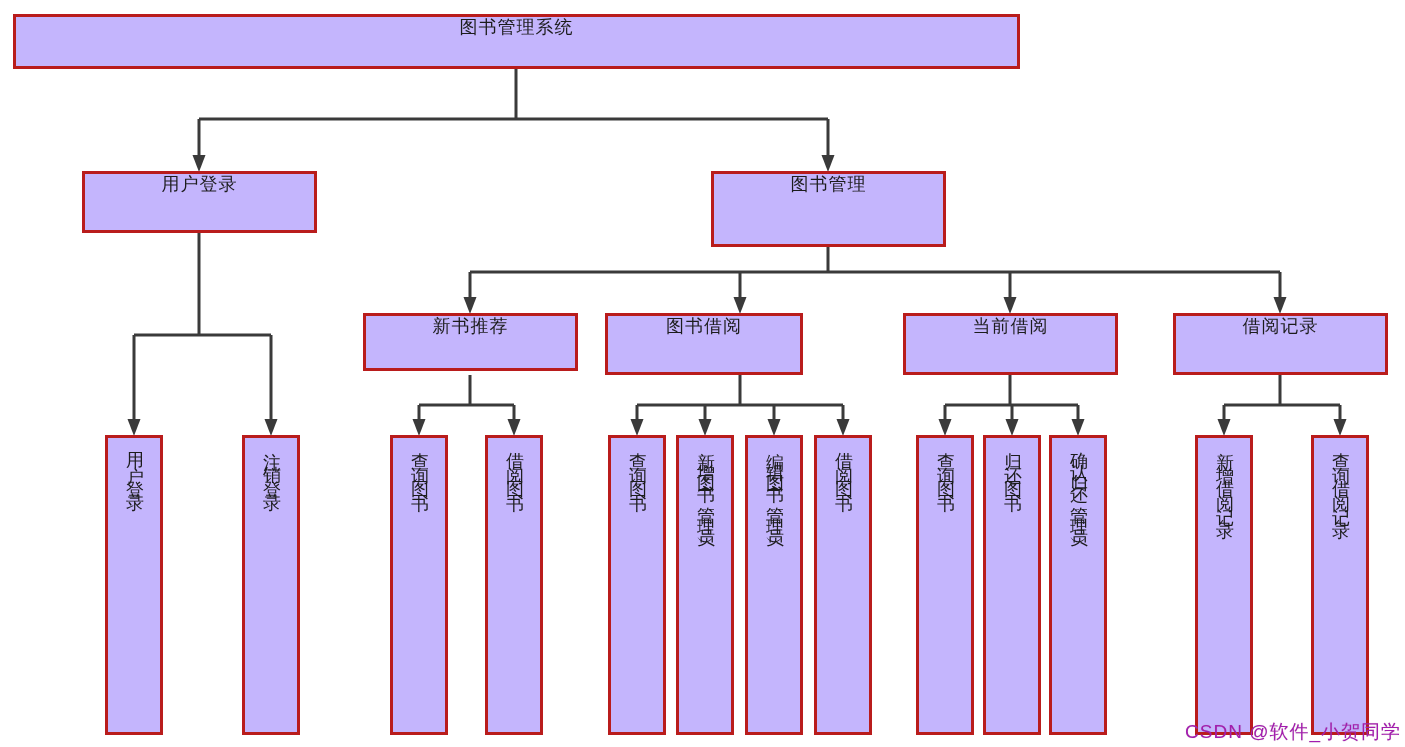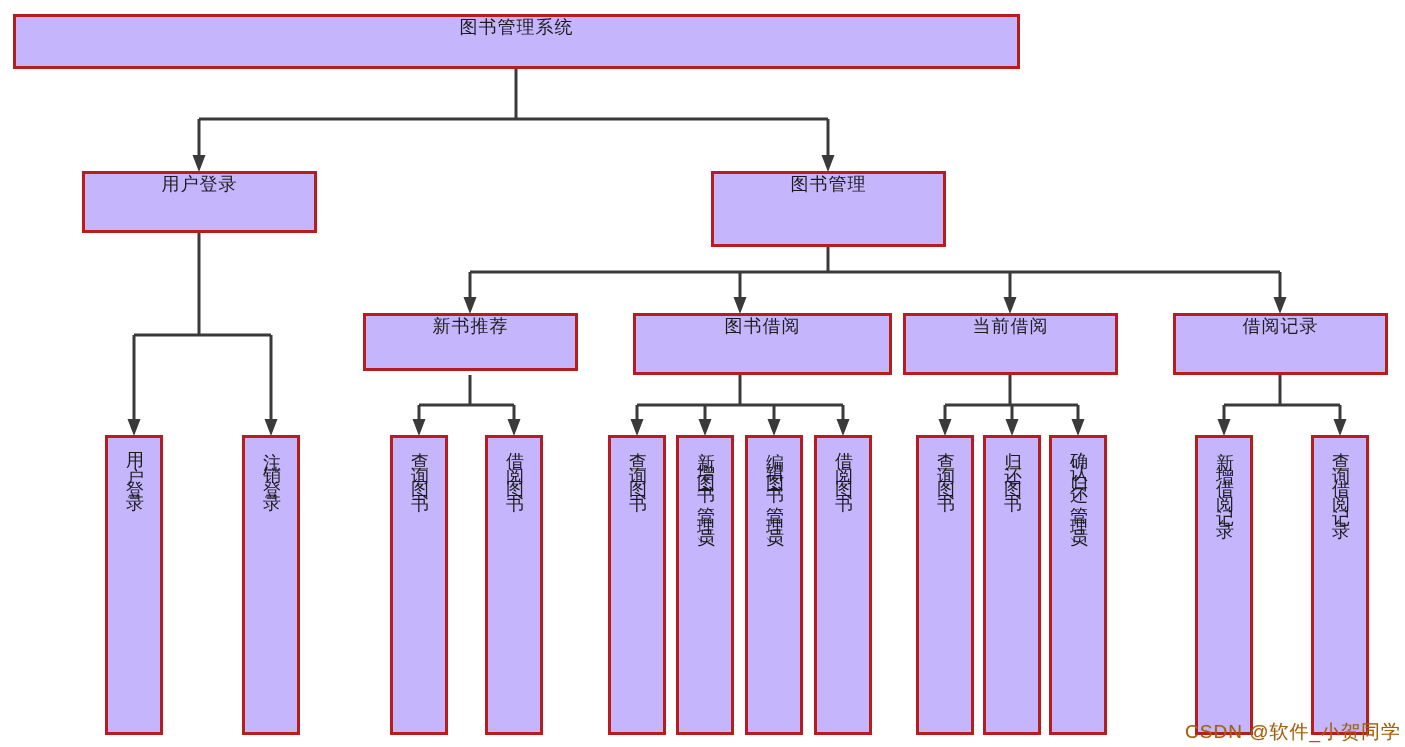--- a/index.html
+++ b/index.html
@@ -26,21 +26,21 @@
   .node .vt{
     writing-mode:vertical-rl;
     letter-spacing:14px;
     line-height:1.1;
   }
   .node .vt.tight{letter-spacing:11px;}
   .watermark{
     position:absolute;
     right:4px;bottom:2px;
     font-size:19px;
-    color:#a16207;
+    color:#a21caf;
     letter-spacing:1px;
     text-shadow:0 0 1px rgba(150,110,110,0.35);
     white-space:nowrap;
     z-index:5;
     margin-top:30px;
   }
 </style>
 </head>
 <body>
 
@@ -93,21 +93,21 @@
   <div class="node" style="left:82px;top:171px;width:235px;height:62px">
     <span>用户登录</span>
   </div>
   <div class="node" style="left:711px;top:171px;width:235px;height:76px">
     <span>图书管理</span>
   </div>
 
   <div class="node" style="left:363px;top:313px;width:215px;height:58px">
     <span>新书推荐</span>
   </div>
-  <div class="node" style="left:633px;top:313px;width:259px;height:62px">
+  <div class="node" style="left:605px;top:313px;width:198px;height:62px">
     <span>图书借阅</span>
   </div>
   <div class="node" style="left:903px;top:313px;width:215px;height:62px">
     <span>当前借阅</span>
   </div>
   <div class="node" style="left:1173px;top:313px;width:215px;height:62px">
     <span>借阅记录</span>
   </div>
 
   <div class="node" style="left:105px;top:435px;width:58px;height:300px">

